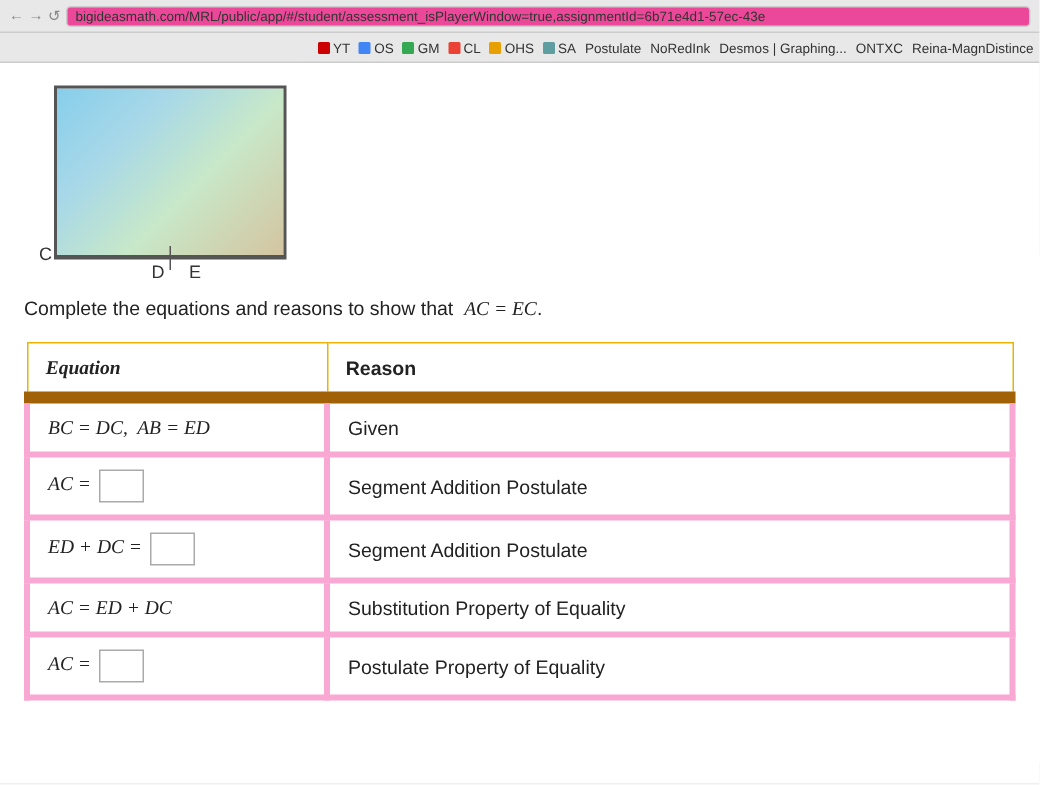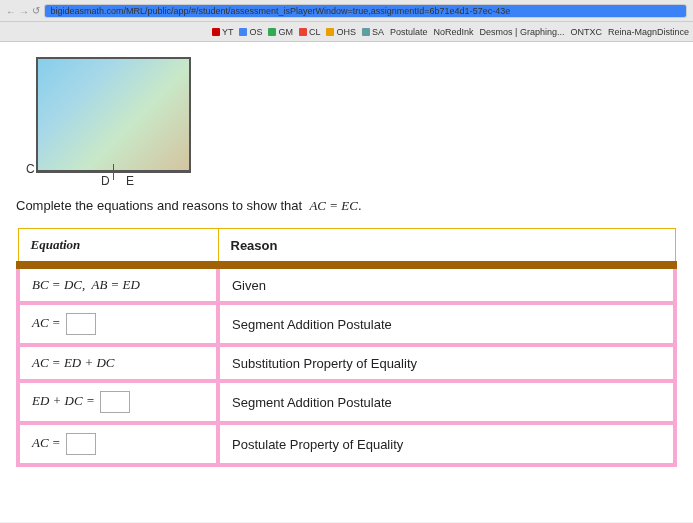--- a/index.html
+++ b/index.html
@@ -30,21 +30,21 @@
       gap: 3px;
       color: #666;
       font-size: 11px;
     }
     .nav-arrow {
       font-size: 10px;
       color: #888;
     }
     .url-bar {
       flex: 1;
-      background: #3b82f6;
+      background: #ec4899;
       border: 1px solid #ccc;
       border-radius: 3px;
       padding: 1px 5px;
       font-size: 9px;
       color: #333;
       overflow: hidden;
       white-space: nowrap;
     }
 
     
@@ -292,39 +292,39 @@
           <span class="math-expr">AC = </span>
           <span class="input-box"></span>
         </td>
         <td class="reason-col">
           <span>Segment Addition Postulate</span>
         </td>
       </tr>
 
       <tr>
         <td class="eq-col">
-          <span class="math-expr">AC = ED + DC</span>
-        </td>
-        <td class="reason-col">
-          <span>Substitution Property of Equality</span>
-        </td>
-      </tr>
-
-      <tr>
-        <td class="eq-col">
           <span class="math-expr">ED + DC = </span>
           <span class="input-box"></span>
         </td>
         <td class="reason-col">
           <span>Segment Addition Postulate</span>
         </td>
       </tr>
 
       <tr>
         <td class="eq-col">
+          <span class="math-expr">AC = ED + DC</span>
+        </td>
+        <td class="reason-col">
+          <span>Substitution Property of Equality</span>
+        </td>
+      </tr>
+
+      <tr>
+        <td class="eq-col">
           <span class="math-expr">AC = </span>
           <span class="input-box"></span>
         </td>
         <td class="reason-col">
           <span>Postulate Property of Equality</span>
         </td>
       </tr>
     </tbody>
   </table>
 

